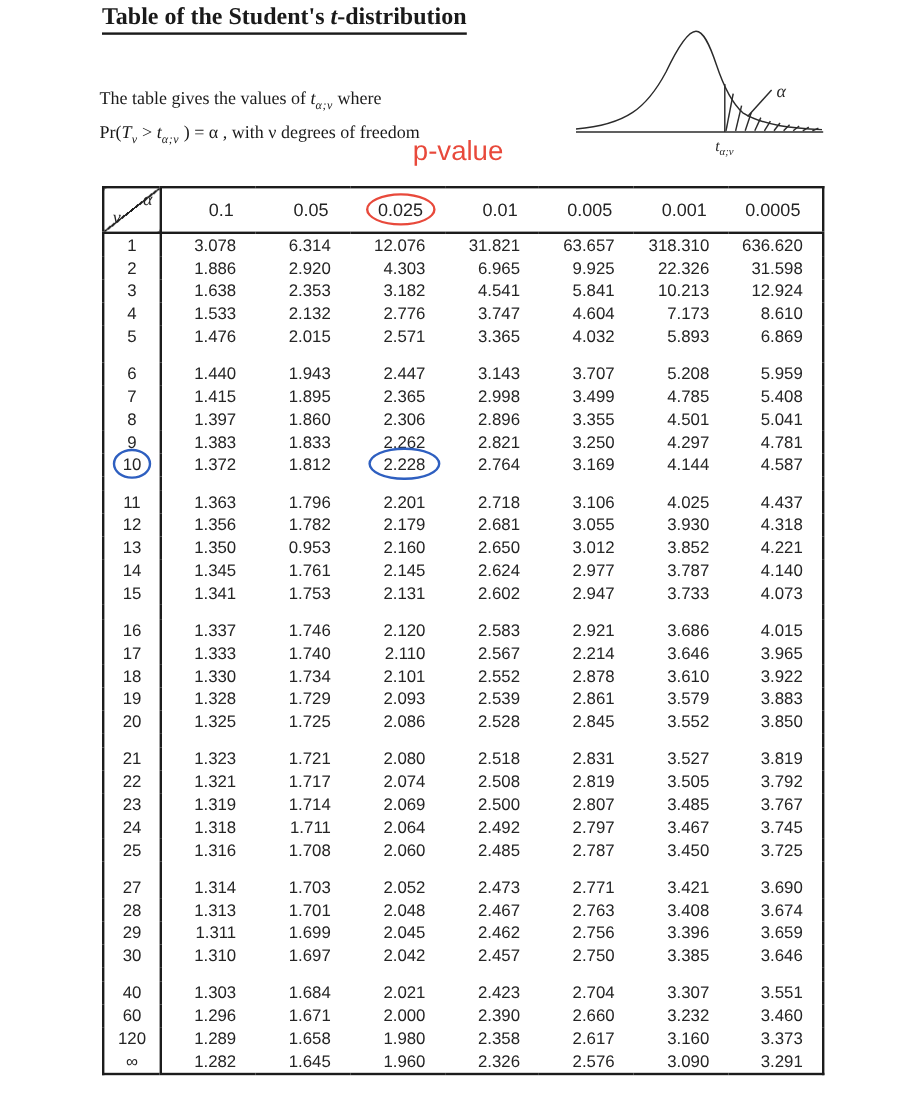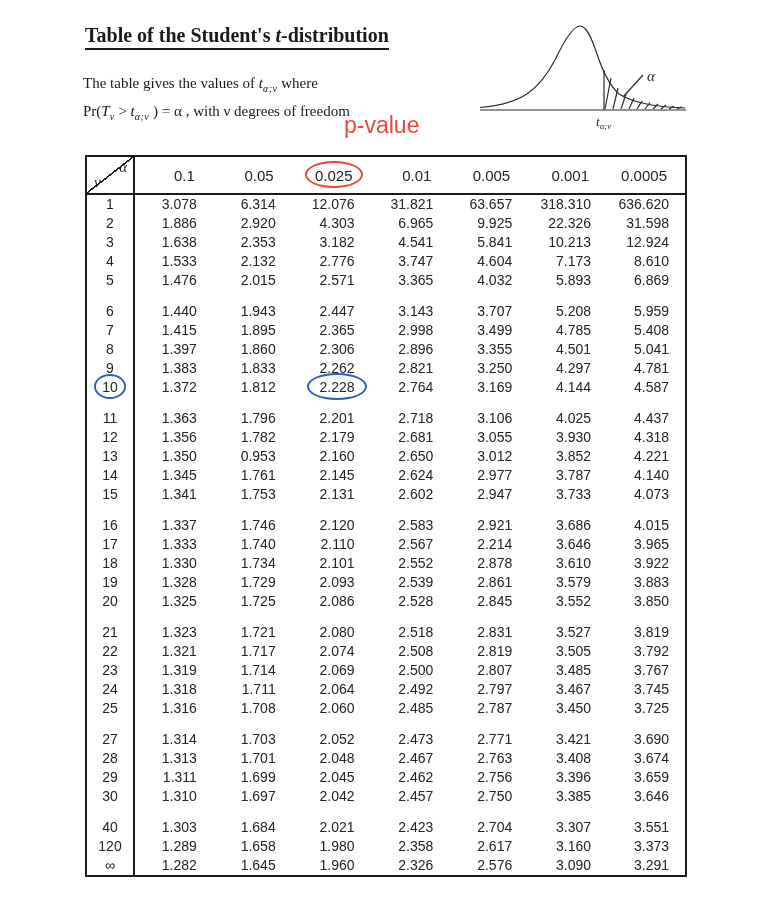--- a/index.html
+++ b/index.html
@@ -11,21 +11,21 @@
     background: #ffffff;
     font-family: "Liberation Serif", serif;
     color: #1a1a1a;
     overflow: hidden;
   }
 
   
   .title {
     position: absolute;
     left: 85px;
-    top: 24px;
+    top: 3px;
     font: bold 20px "Liberation Serif", serif;
     border-bottom: 2px solid #1a1a1a;
     padding-bottom: 1px;
   }
   .title i { font-style: italic; }
 
   
   .intro {
     position: absolute;
     left: 83px;
@@ -514,20 +514,30 @@
           <td class="df"><span>40</span></td>
           <td><span>1.303</span></td>
           <td><span>1.684</span></td>
           <td><span>2.021</span></td>
           <td><span>2.423</span></td>
           <td><span>2.704</span></td>
           <td><span>3.307</span></td>
           <td><span>3.551</span></td>
         </tr>
         <tr>
+          <td class="df"><span>60</span></td>
+          <td><span>1.296</span></td>
+          <td><span>1.671</span></td>
+          <td><span>2.000</span></td>
+          <td><span>2.390</span></td>
+          <td><span>2.660</span></td>
+          <td><span>3.232</span></td>
+          <td><span>3.460</span></td>
+        </tr>
+        <tr>
           <td class="df"><span>120</span></td>
           <td><span>1.289</span></td>
           <td><span>1.658</span></td>
           <td><span>1.980</span></td>
           <td><span>2.358</span></td>
           <td><span>2.617</span></td>
           <td><span>3.160</span></td>
           <td><span>3.373</span></td>
         </tr>
         <tr>

